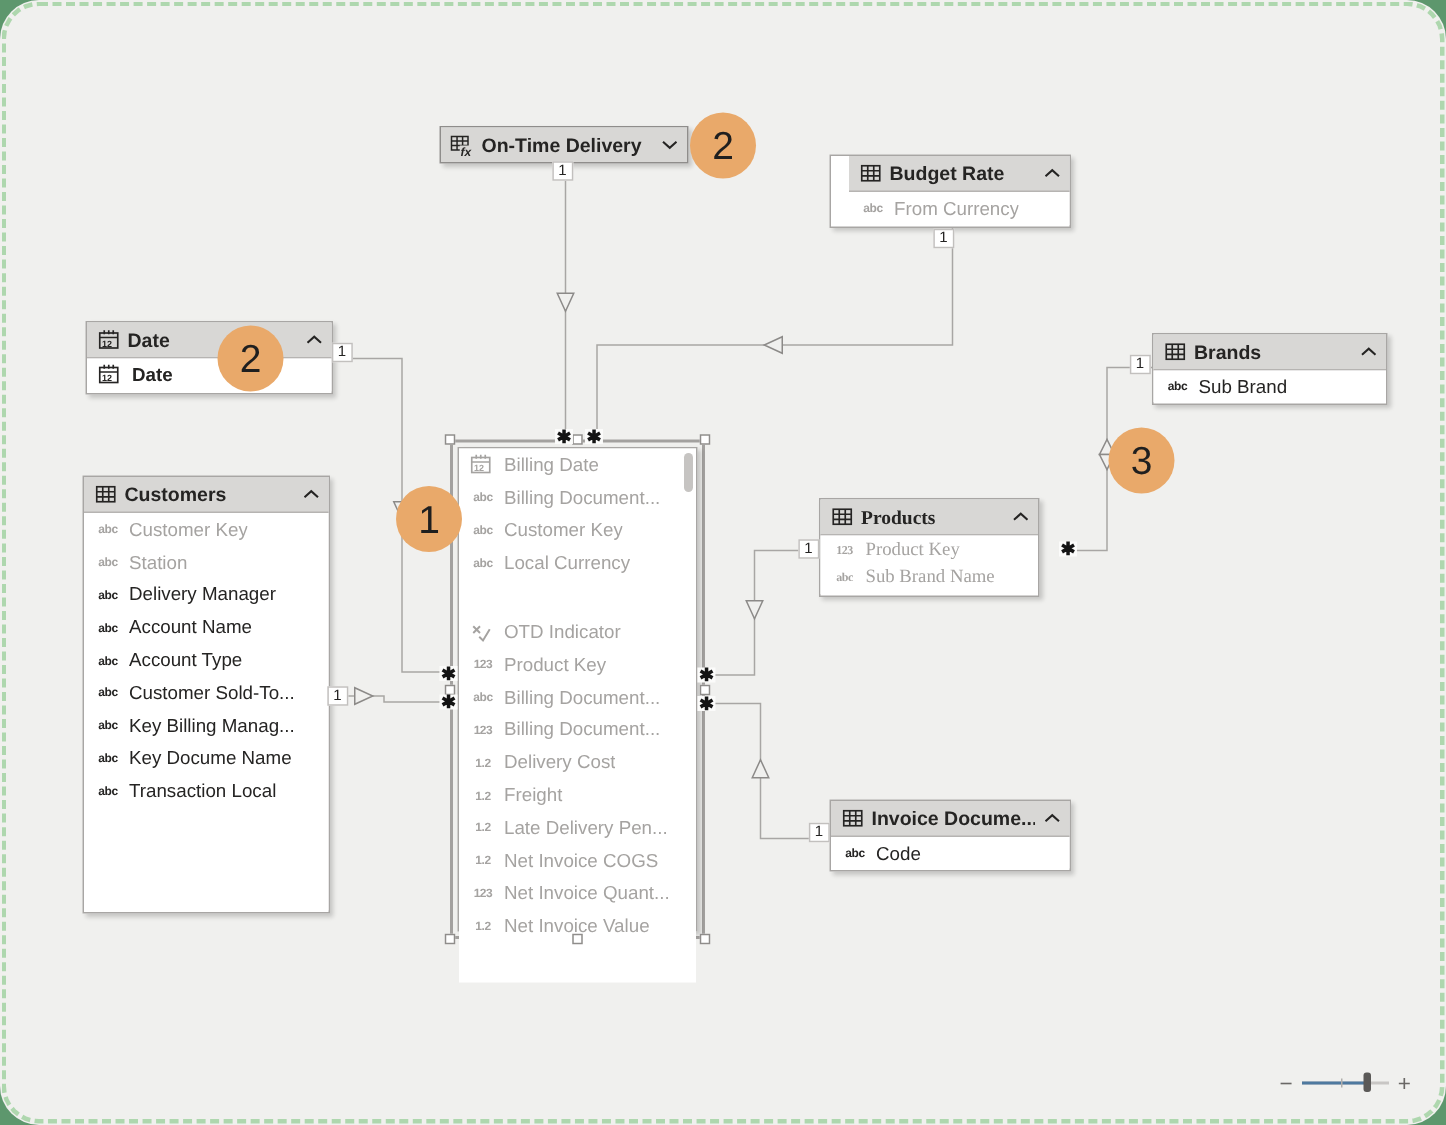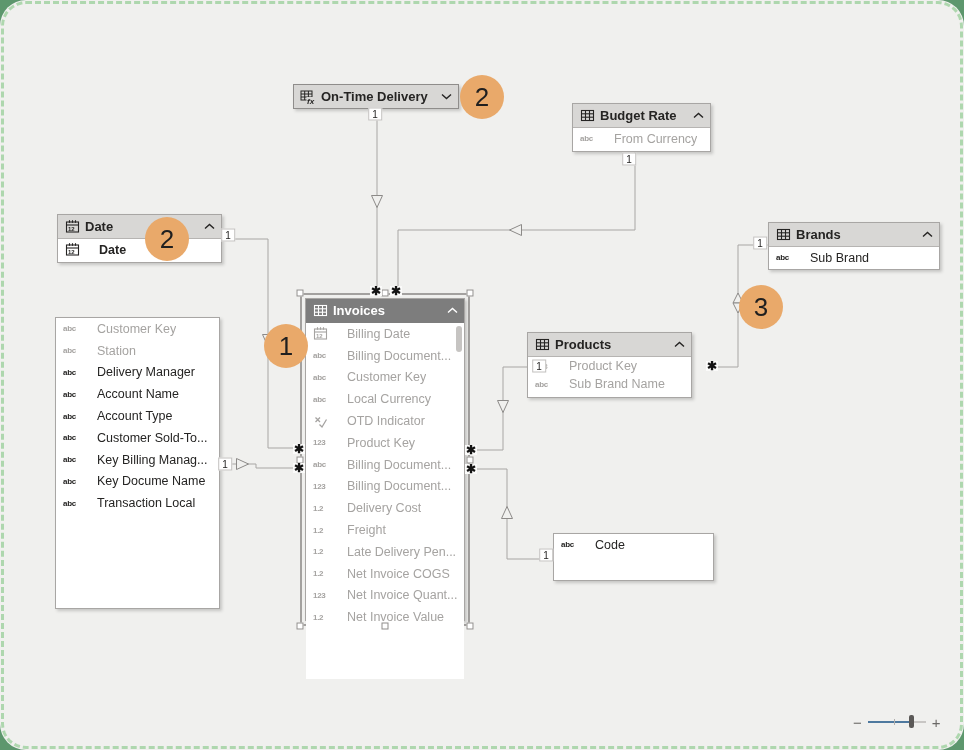--- a/index.html
+++ b/index.html
@@ -14,21 +14,21 @@
 
   .card { position:absolute; background:#fff; border:1px solid #a8a6a4; box-shadow:2px 2px 3px rgba(0,0,0,.18); z-index:5; }
   .card-header { height:24px; background:#d8d7d5; color:#252423; display:flex; align-items:center; gap:5px; padding:0 6px; border-bottom:1px solid #b6b4b2; }
   .card.collapsed { border-color:#8f8d8b; }
   .card.collapsed .card-header { height:23px; border-bottom:none;justify-content:space-between; }
   .card.selected .card-header { background:#7d7d7d; color:#fff; border-bottom-color:#7d7d7d; }
   .card-title { flex:1; font-size:13px; font-weight:600; white-space:nowrap; overflow:hidden; }
   .hicon { display:flex; width:16px; justify-content:center; }
   .chev { display:flex; width:12px; justify-content:center; }
   .card-body { position:relative; background:#fff; overflow:hidden; }
-  .frow { display:flex; align-items:center; gap:16px; padding:0 7px; font-size:12.5px; color:#252423; white-space:nowrap; }
+  .frow { display:flex; align-items:center; gap:5px; padding:0 7px; font-size:12.5px; color:#252423; white-space:nowrap;text-align:center; }
   .frow.dim { color:#a5a3a1; }
   .frow.bold { font-weight:700; }
   .ticon { flex:0 0 18px; font-size:8px; font-weight:700; letter-spacing:-.3px; }
   .sicon { flex:0 0 18px; display:flex; }
   .flabel { overflow:hidden; }
 
   .selrect { position:absolute; border:2px solid #a3a19f; z-index:3; }
   .selhandle { position:absolute; width:7px; height:7px; background:#fff; border:1px solid #8f8d8b; transform:translate(-50%,-50%); z-index:7; }
   .vthumb { position:absolute; right:2px; top:3px; width:6px; height:26px; background:#c6c4c2; border-radius:3px; z-index:6; }
 
@@ -82,21 +82,21 @@
             </svg>
           </span>
           <span class="card-title">On-Time Delivery</span>
           <span class="chev">
             <svg width="11" height="7" viewBox="0 0 11 7" fill="none" stroke="currentColor" stroke-width="1.4">
               <path d="M1 1.5 L5.5 5.5 L10 1.5"></path>
             </svg>
           </span>
         </div>
       </div>
-      <div class="card" style="left: 572px; top: 103px; width: 139px; height: 49px;">
+      <div class="card" style="left: 553px; top: 103px; width: 161px; height: 49px; padding-left: 12px;">
         <div class="card-header">
           <span class="hicon">
             <svg width="15" height="15" viewBox="0 0 15 15" fill="none" stroke="currentColor" stroke-width="1.1">
               <rect x="1.5" y="2.5" width="12" height="10"></rect>
               <line x1="1.5" y1="5.8" x2="13.5" y2="5.8"></line>
               <line x1="1.5" y1="9.2" x2="13.5" y2="9.2"></line>
               <line x1="5.5" y1="2.5" x2="5.5" y2="12.5"></line>
               <line x1="9.5" y1="2.5" x2="9.5" y2="12.5"></line>
             </svg>
           </span>
@@ -147,20 +147,37 @@
                   <line x1="10.5" y1="1.2" x2="10.5" y2="3.8"></line>
                 </g>
                 <text x="3" y="12.3" font-size="6" font-weight="700" fill="currentColor">12</text>
               </svg>
             </span>
             <span class="flabel">Date</span>
           </div>
         </div>
       </div>
       <div class="card" style="left: 55px; top: 317px; width: 165px; height: 292px;">
+        <div class="card-header">
+          <span class="hicon">
+            <svg width="15" height="15" viewBox="0 0 15 15" fill="none" stroke="currentColor" stroke-width="1.1">
+              <rect x="1.5" y="2.5" width="12" height="10"></rect>
+              <line x1="1.5" y1="5.8" x2="13.5" y2="5.8"></line>
+              <line x1="1.5" y1="9.2" x2="13.5" y2="9.2"></line>
+              <line x1="5.5" y1="2.5" x2="5.5" y2="12.5"></line>
+              <line x1="9.5" y1="2.5" x2="9.5" y2="12.5"></line>
+            </svg>
+          </span>
+          <span class="card-title">Customers</span>
+          <span class="chev">
+            <svg width="11" height="7" viewBox="0 0 11 7" fill="none" stroke="currentColor" stroke-width="1.4">
+              <path d="M1 5.5 L5.5 1.5 L10 5.5"></path>
+            </svg>
+          </span>
+        </div>
         <div class="card-body" style="height: 265px;">
           <div class="frow dim" style="height: 21.8px;">
             <span class="ticon">abc</span>
             <span class="flabel">Customer Key</span>
           </div>
           <div class="frow dim" style="height: 21.8px;">
             <span class="ticon">abc</span>
             <span class="flabel">Station</span>
           </div>
           <div class="frow" style="height: 21.8px;">
@@ -196,37 +213,20 @@
       <div class="selrect" style="left: 300px; top: 293px; width: 170px; height: 333px;"></div>
       <div class="selhandle" style="left: 300px; top: 293px;"></div>
       <div class="selhandle" style="left: 385px; top: 293px;"></div>
       <div class="selhandle" style="left: 470px; top: 293px;"></div>
       <div class="selhandle" style="left: 300px; top: 459.5px;"></div>
       <div class="selhandle" style="left: 470px; top: 459.5px;"></div>
       <div class="selhandle" style="left: 300px; top: 626px;"></div>
       <div class="selhandle" style="left: 385px; top: 626px;"></div>
       <div class="selhandle" style="left: 470px; top: 626px;"></div>
       <div class="card selected" style="left: 305px; top: 298px; width: 160px; height: 323px;">
-        <div class="card-header">
-          <span class="hicon">
-            <svg width="15" height="15" viewBox="0 0 15 15" fill="none" stroke="currentColor" stroke-width="1.1">
-              <rect x="1.5" y="2.5" width="12" height="10"></rect>
-              <line x1="1.5" y1="5.8" x2="13.5" y2="5.8"></line>
-              <line x1="1.5" y1="9.2" x2="13.5" y2="9.2"></line>
-              <line x1="5.5" y1="2.5" x2="5.5" y2="12.5"></line>
-              <line x1="9.5" y1="2.5" x2="9.5" y2="12.5"></line>
-            </svg>
-          </span>
-          <span class="card-title">Invoices</span>
-          <span class="chev">
-            <svg width="11" height="7" viewBox="0 0 11 7" fill="none" stroke="currentColor" stroke-width="1.4">
-              <path d="M1 5.5 L5.5 1.5 L10 5.5"></path>
-            </svg>
-          </span>
-        </div>
         <div class="card-body" style="height: 356px;">
           <div class="frow dim" style="height: 21.8px;">
             <span class="sicon">
               <svg width="15" height="15" viewBox="0 0 15 15">
                 <g fill="none" stroke="currentColor" stroke-width="1.1">
                   <rect x="1.5" y="3" width="12" height="10"></rect>
                   <line x1="1.5" y1="6" x2="13.5" y2="6"></line>
                   <line x1="4.5" y1="1.2" x2="4.5" y2="3.8"></line>
                   <line x1="7.5" y1="1.2" x2="7.5" y2="3.8"></line>
                   <line x1="10.5" y1="1.2" x2="10.5" y2="3.8"></line>
@@ -241,21 +241,21 @@
             <span class="flabel">Billing Document...</span>
           </div>
           <div class="frow dim" style="height: 21.8px;">
             <span class="ticon">abc</span>
             <span class="flabel">Customer Key</span>
           </div>
           <div class="frow dim" style="height: 21.8px;">
             <span class="ticon">abc</span>
             <span class="flabel">Local Currency</span>
           </div>
-          <div class="frow dim" style="height: 21.8px;">
+          <div class="frow dim" style="height: 21.8px; margin-top: 24px;">
             <span class="sicon">
               <svg width="15" height="15" viewBox="0 0 15 15" fill="none" stroke="currentColor" stroke-width="1.3">
                 <path d="M2.5 3.5 L7 8 M7 3.5 L2.5 8"></path>
                 <path d="M6.5 10.5 L9 13 L13.5 5.5"></path>
               </svg>
             </span>
             <span class="flabel">OTD Indicator</span>
           </div>
           <div class="frow dim" style="height: 21.8px;">
             <span class="ticon">123</span>
@@ -289,21 +289,21 @@
             <span class="ticon">123</span>
             <span class="flabel">Net Invoice Quant...</span>
           </div>
           <div class="frow dim" style="height: 21.8px;">
             <span class="ticon">1.2</span>
             <span class="flabel">Net Invoice Value</span>
           </div>
           <div class="vthumb"></div>
         </div>
       </div>
-      <div class="card" style="left: 527px; top: 332px; width: 165px; height: 66px;">
+      <div class="card" style="left: 546px; top: 332px; width: 147px; height: 66px; font-family: Liberation Serif, serif;">
         <div class="card-header">
           <span class="hicon">
             <svg width="15" height="15" viewBox="0 0 15 15" fill="none" stroke="currentColor" stroke-width="1.1">
               <rect x="1.5" y="2.5" width="12" height="10"></rect>
               <line x1="1.5" y1="5.8" x2="13.5" y2="5.8"></line>
               <line x1="1.5" y1="9.2" x2="13.5" y2="9.2"></line>
               <line x1="5.5" y1="2.5" x2="5.5" y2="12.5"></line>
               <line x1="9.5" y1="2.5" x2="9.5" y2="12.5"></line>
             </svg>
           </span>
@@ -318,21 +318,21 @@
           <div class="frow dim" style="height: 18px;">
             <span class="ticon">123</span>
             <span class="flabel">Product Key</span>
           </div>
           <div class="frow dim" style="height: 18px;">
             <span class="ticon">abc</span>
             <span class="flabel">Sub Brand Name</span>
           </div>
         </div>
       </div>
-      <div class="card" style="left: 768px; top: 222px; width: 172px; height: 48px;">
+      <div class="card" style="left: 768px; top: 222px; width: 157px; height: 48px;">
         <div class="card-header">
           <span class="hicon">
             <svg width="15" height="15" viewBox="0 0 15 15" fill="none" stroke="currentColor" stroke-width="1.1">
               <rect x="1.5" y="2.5" width="12" height="10"></rect>
               <line x1="1.5" y1="5.8" x2="13.5" y2="5.8"></line>
               <line x1="1.5" y1="9.2" x2="13.5" y2="9.2"></line>
               <line x1="5.5" y1="2.5" x2="5.5" y2="12.5"></line>
               <line x1="9.5" y1="2.5" x2="9.5" y2="12.5"></line>
             </svg>
           </span>
@@ -344,20 +344,37 @@
           </span>
         </div>
         <div class="card-body" style="height: 21px;">
           <div class="frow" style="height: 21.8px;">
             <span class="ticon">abc</span>
             <span class="flabel">Sub Brand</span>
           </div>
         </div>
       </div>
       <div class="card" style="left: 553px; top: 533px; width: 161px; height: 48px;">
+        <div class="card-header">
+          <span class="hicon">
+            <svg width="15" height="15" viewBox="0 0 15 15" fill="none" stroke="currentColor" stroke-width="1.1">
+              <rect x="1.5" y="2.5" width="12" height="10"></rect>
+              <line x1="1.5" y1="5.8" x2="13.5" y2="5.8"></line>
+              <line x1="1.5" y1="9.2" x2="13.5" y2="9.2"></line>
+              <line x1="5.5" y1="2.5" x2="5.5" y2="12.5"></line>
+              <line x1="9.5" y1="2.5" x2="9.5" y2="12.5"></line>
+            </svg>
+          </span>
+          <span class="card-title">Invoice Docume...</span>
+          <span class="chev">
+            <svg width="11" height="7" viewBox="0 0 11 7" fill="none" stroke="currentColor" stroke-width="1.4">
+              <path d="M1 5.5 L5.5 1.5 L10 5.5"></path>
+            </svg>
+          </span>
+        </div>
         <div class="card-body" style="height: 21px;">
           <div class="frow" style="height: 21.8px;">
             <span class="ticon">abc</span>
             <span class="flabel">Code</span>
           </div>
         </div>
       </div>
       <span class="cardinality-one" style="left: 375px; top: 114px;">1</span>
       <span class="cardinality-many" style="left: 376px; top: 291px;">✱</span>
       <span class="cardinality-one" style="left: 629px; top: 159px;">1</span>

